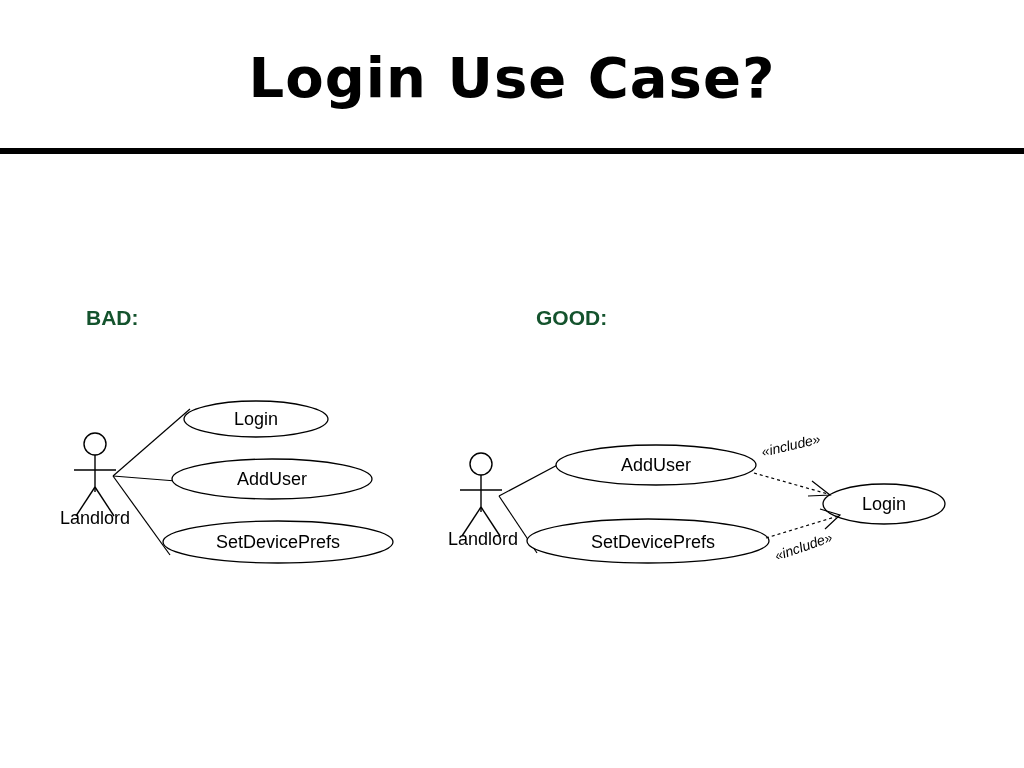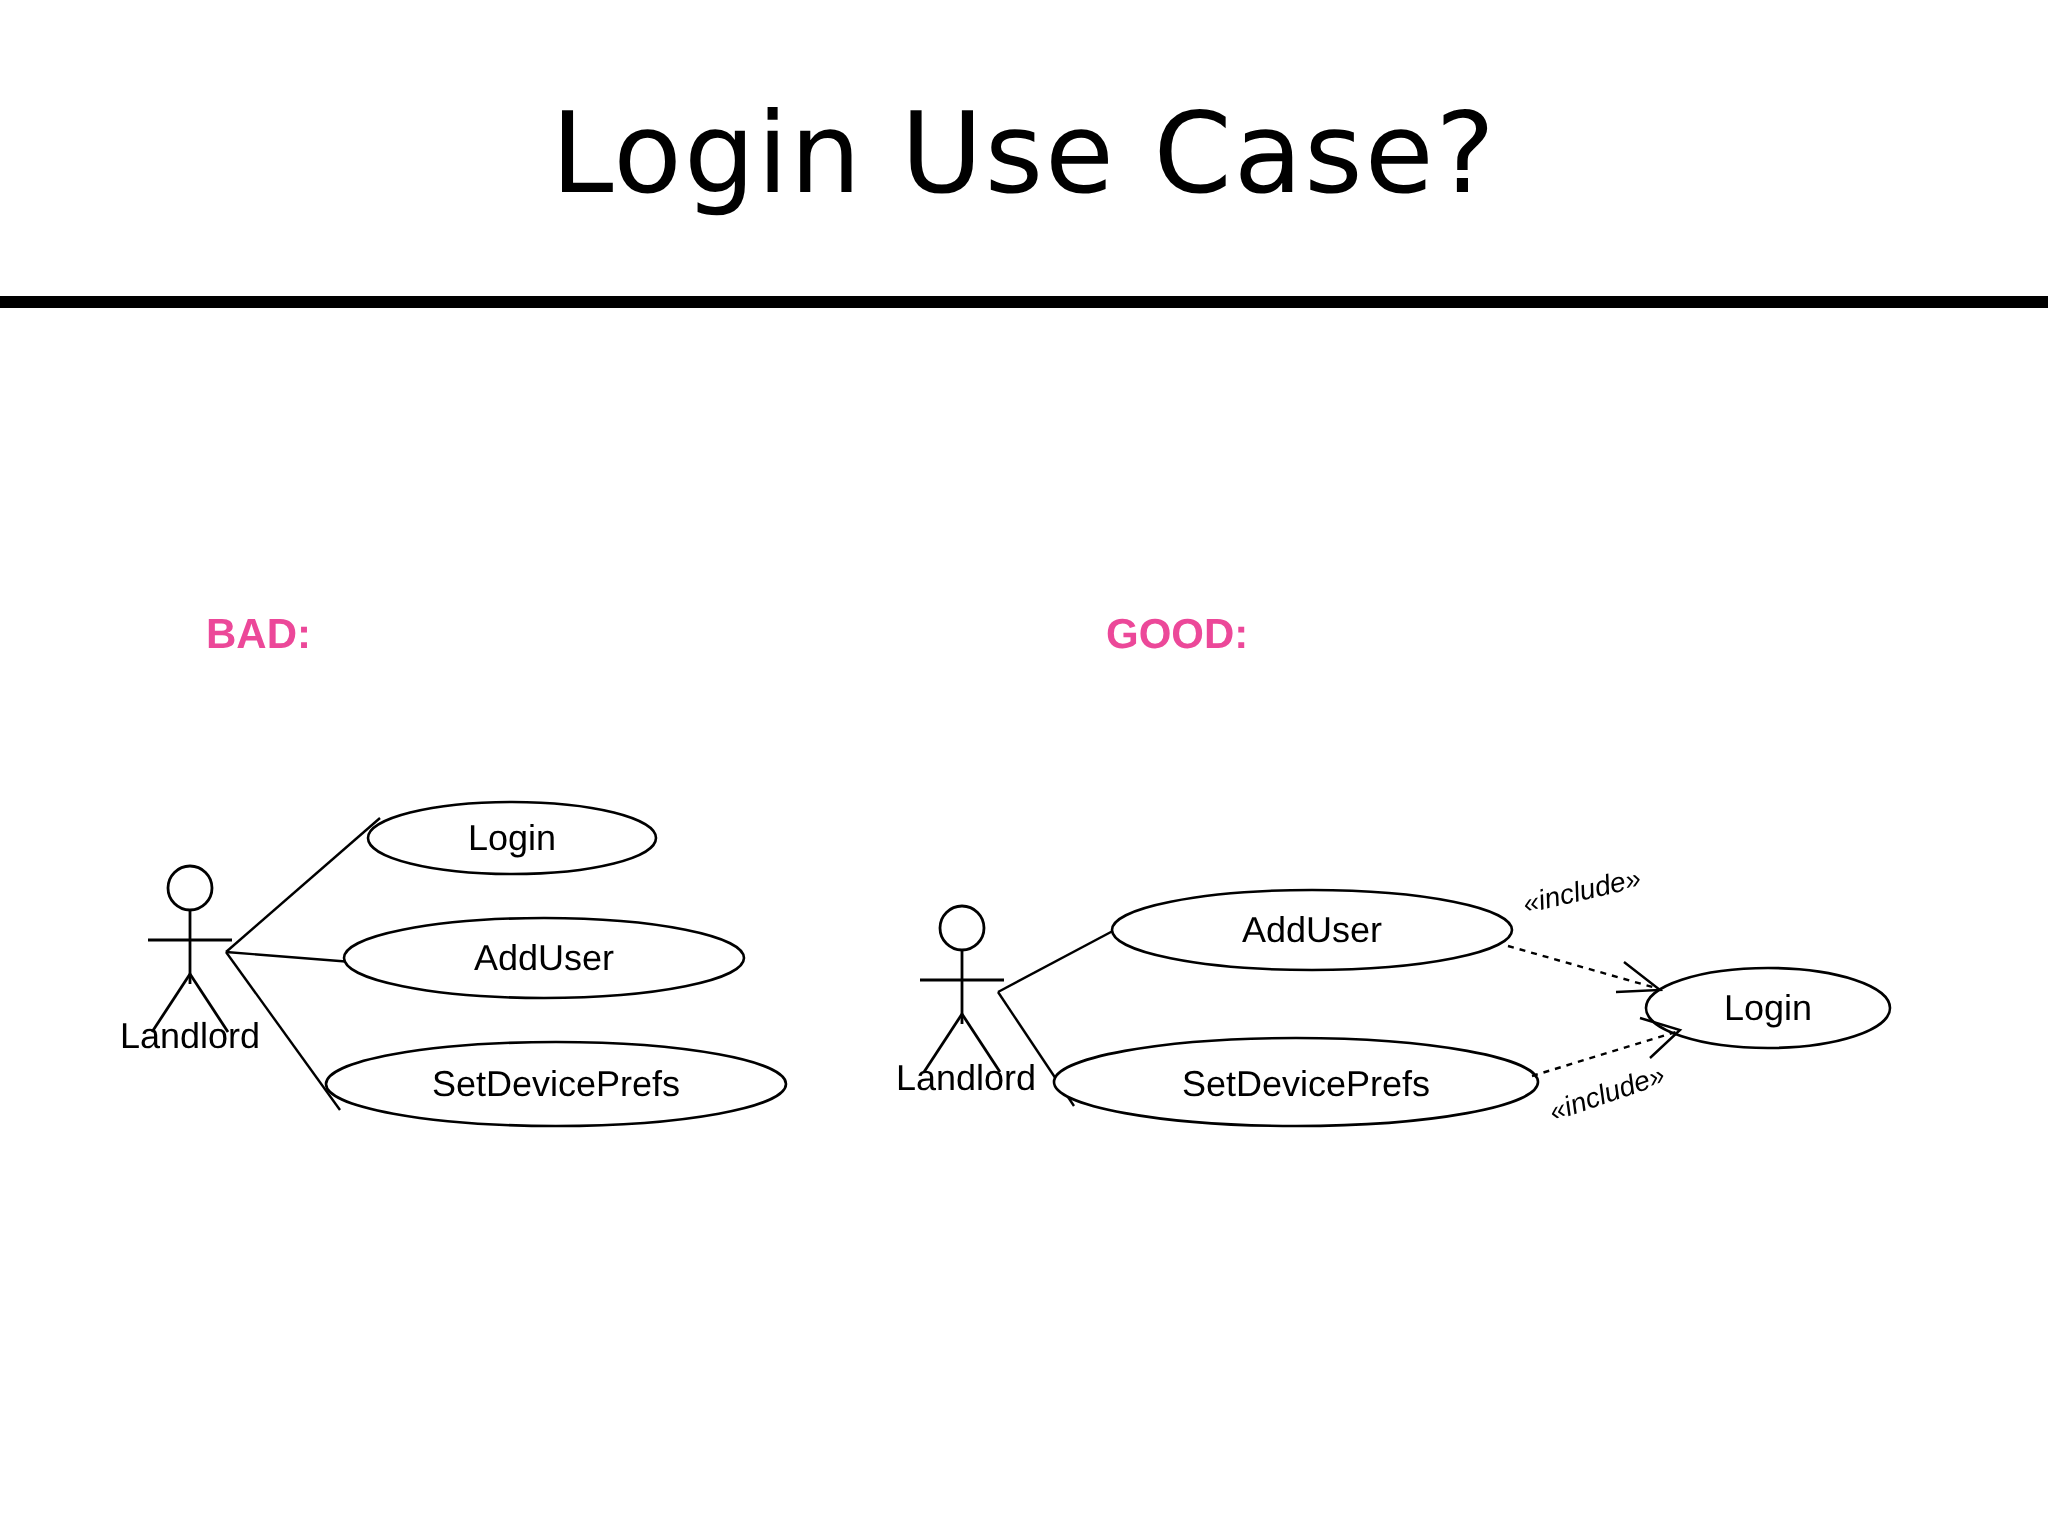--- a/index.html
+++ b/index.html
@@ -21,41 +21,40 @@
     background: #ffffff;
   }
   .slide-title {
     position: absolute;
     left: 0;
     top: 44px;
     width: 1024px;
     text-align: center;
     font-family: "DejaVu Sans", sans-serif;
     font-size: 56px;
-    font-weight: 400;
+    font-weight: 700;
     line-height: 68px;
     color: #000000;
     letter-spacing: 1px;
   }
   .title-rule {
     position: absolute;
     left: 0;
     top: 148px;
     width: 1024px;
     height: 6px;
     background: #000000;
   }
   .section-label {
     position: absolute;
     font-family: "Liberation Sans", sans-serif;
     font-size: 21px;
     font-weight: bold;
-    color: #ec4899;
+    color: #14532d;
     white-space: nowrap;
-    margin-left: 17px;
   }
   #bad-label { left: 86px; top: 306px; }
   #good-label { left: 536px; top: 306px; }
 
   .diagram-svg {
     position: absolute;
     left: 0;
     top: 0;
     width: 1024px;
     height: 768px;

